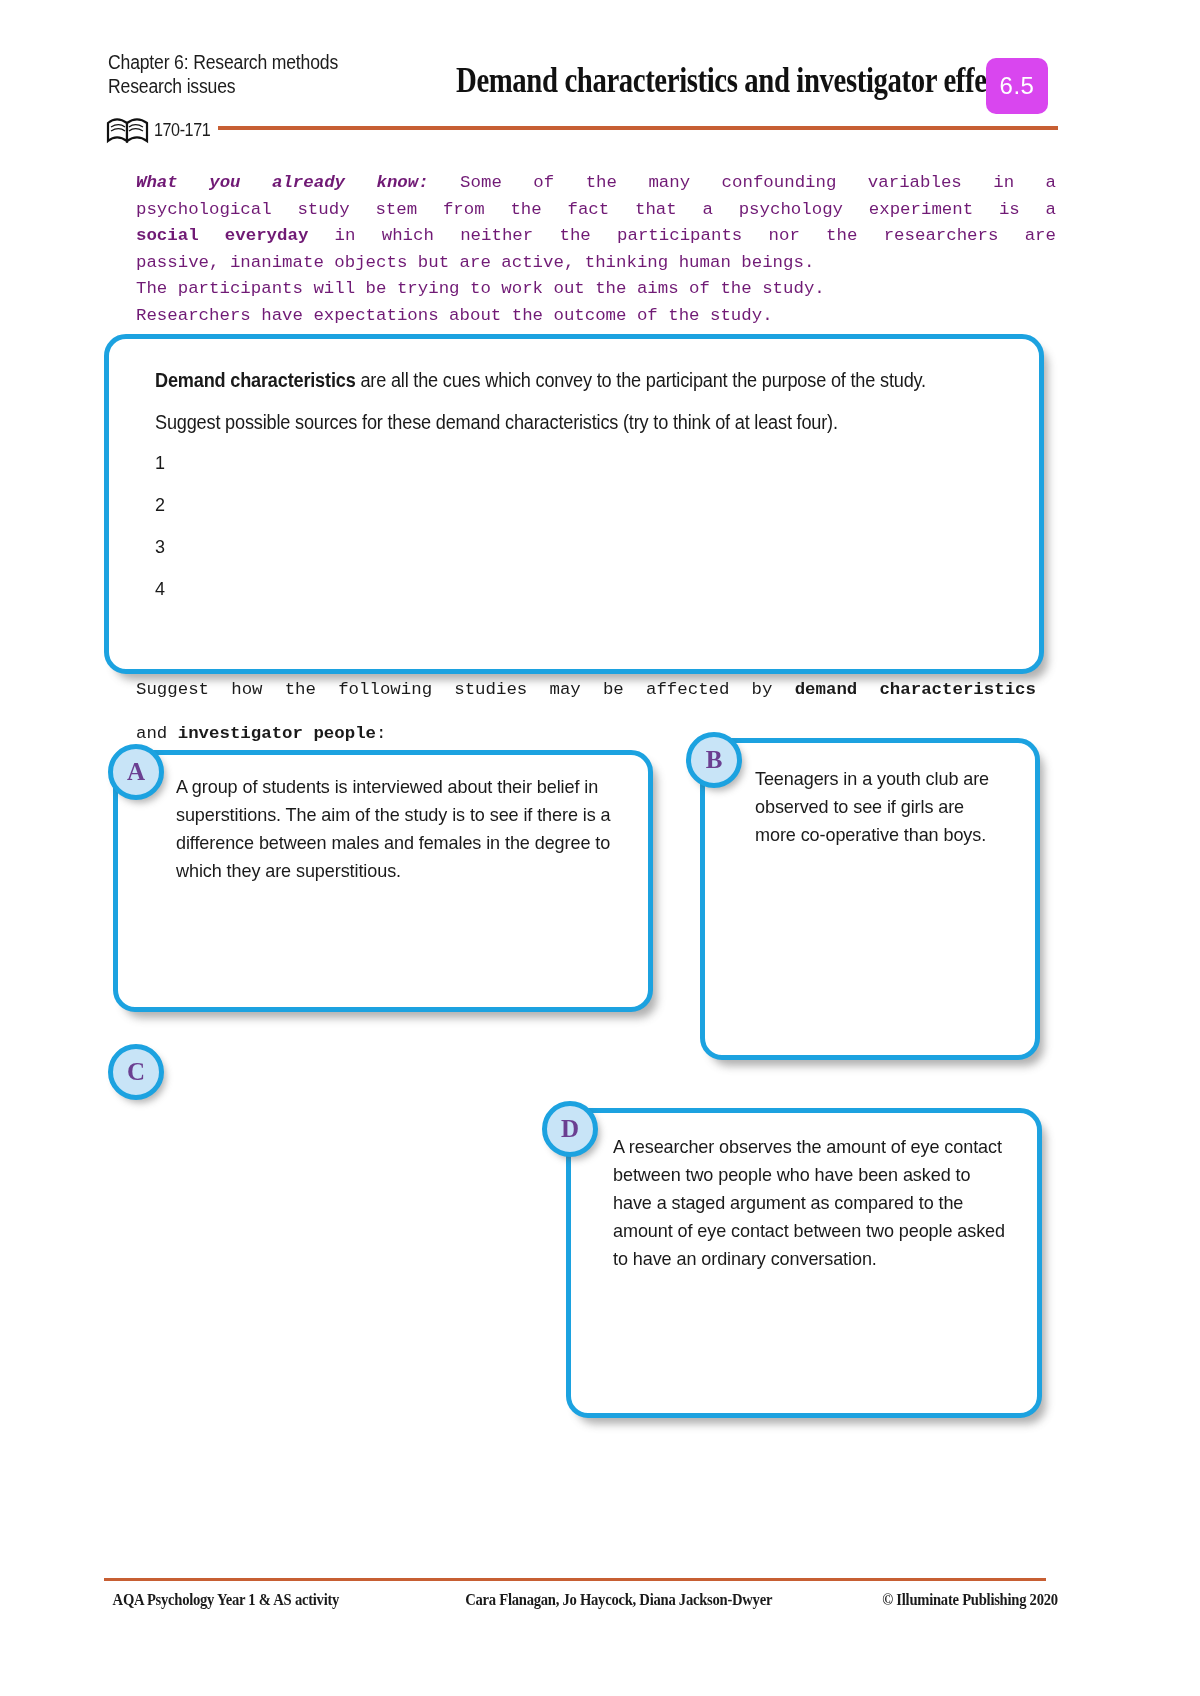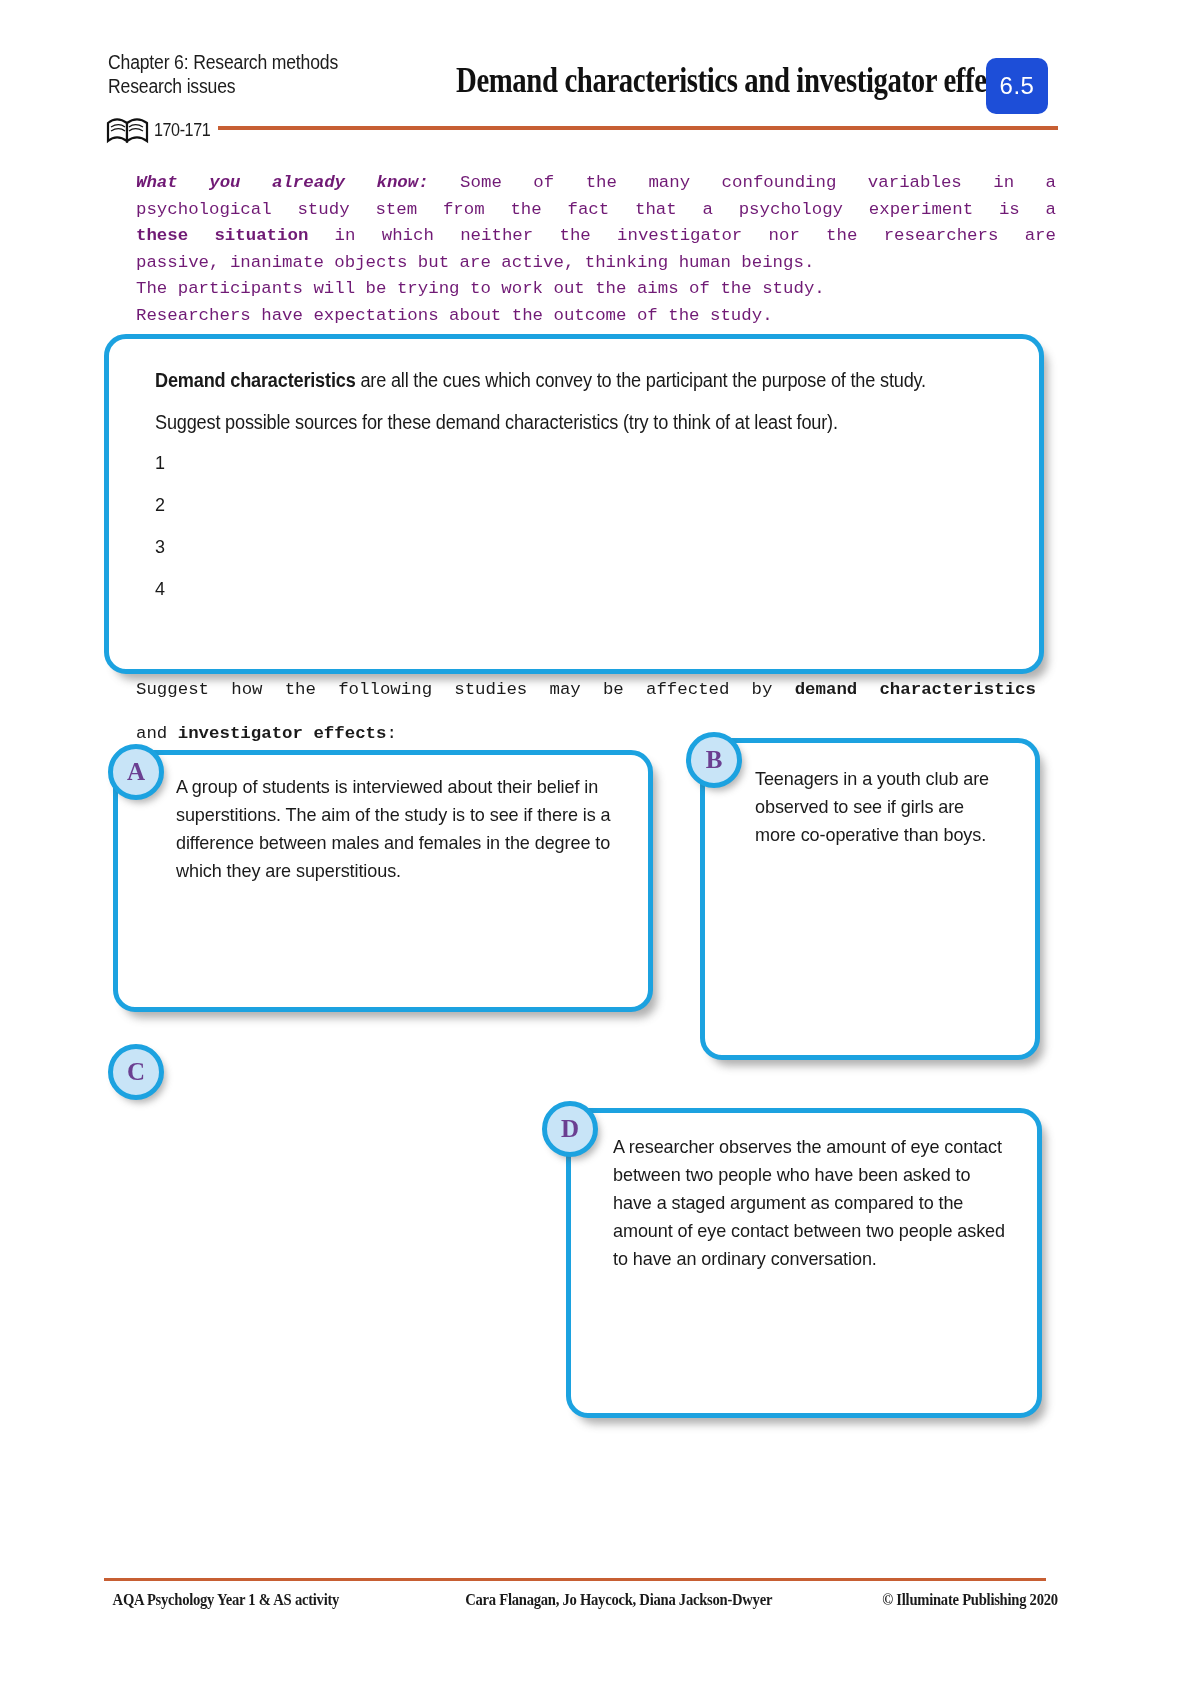--- a/index.html
+++ b/index.html
@@ -76,21 +76,21 @@
     transform-origin: center top;
     white-space: nowrap;
   }
 
   .badge {
     position: absolute;
     left: 986px;
     top: 58px;
     width: 62px;
     height: 56px;
-    background: #1d4ed8;
+    background: #d946ef;
     border-radius: 10px;
     color: #ffffff;
     font-family: "Liberation Sans Narrow", "Liberation Sans", sans-serif;
     font-size: 24px;
     display: flex;
     align-items: center;
     justify-content: center;
     letter-spacing: 0.5px;
   }
 
@@ -288,42 +288,42 @@
   </svg>
   <div class="page-ref">170-171</div>
 
   <div class="header-title">Demand characteristics and investigator effects</div>
   <div class="badge">6.5</div>
   <div class="header-rule"></div>
 
   <div class="intro">
     <p class="just"><i class="bi">What you already know:</i><span> Some of the many confounding variables in a</span></p>
     <p class="just">psychological study stem from the fact that a psychology experiment is a</p>
-    <p class="just"><b>these situation</b><span> in which neither the investigator nor the researchers are</span></p>
+    <p class="just"><b>social everyday</b><span> in which neither the participants nor the researchers are</span></p>
     <p>passive, inanimate objects but are active, thinking human beings.</p>
     <p>The participants will be trying to work out the aims of the study.</p>
     <p>Researchers have expectations about the outcome of the study.</p>
   </div>
 
   <div class="bluebox box-def">
     <div class="def-line1">
       <b>Demand characteristics</b><span> are all the cues which convey to the participant the purpose of the study.</span>
     </div>
     <div class="def-line2">Suggest possible sources for these demand characteristics (try to think of at least four).</div>
     <div class="def-numbers">
       <div class="def-num">1</div>
       <div class="def-num">2</div>
       <div class="def-num">3</div>
       <div class="def-num">4</div>
     </div>
   </div>
 
   <div class="suggest">
     <p class="l1"><span>Suggest how the following studies may be affected by </span><b>demand characteristics</b></p>
-    <p><span>and </span><b>investigator effects</b><span>:</span></p>
+    <p><span>and </span><b>investigator people</b><span>:</span></p>
   </div>
 
   <div class="bluebox study-box box-a">
     <div class="box-text">A group of students is interviewed about their belief in superstitions.  The aim of the study is to see if there is a difference between males and females in the degree to which they are superstitious.</div>
   </div>
   <div class="letter-circle circle-a">A</div>
 
   <div class="bluebox study-box box-b">
     <div class="box-text">Teenagers in a youth club are observed to see if girls are more co-operative than boys.</div>
   </div>

